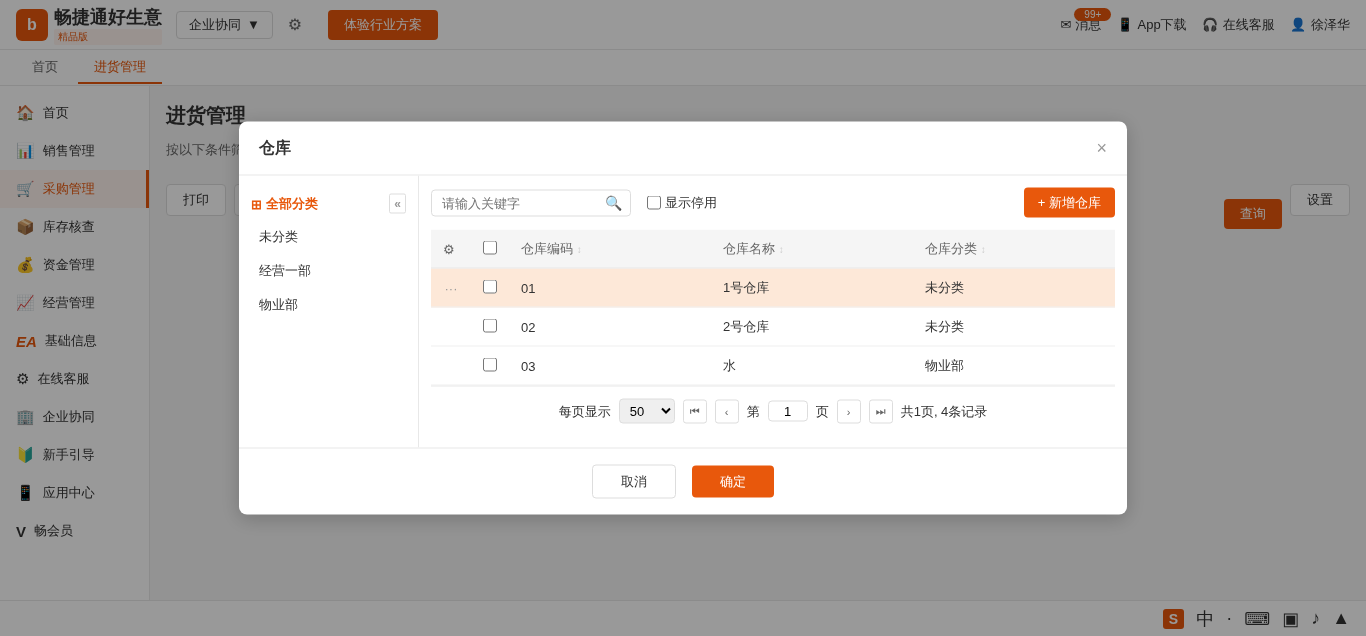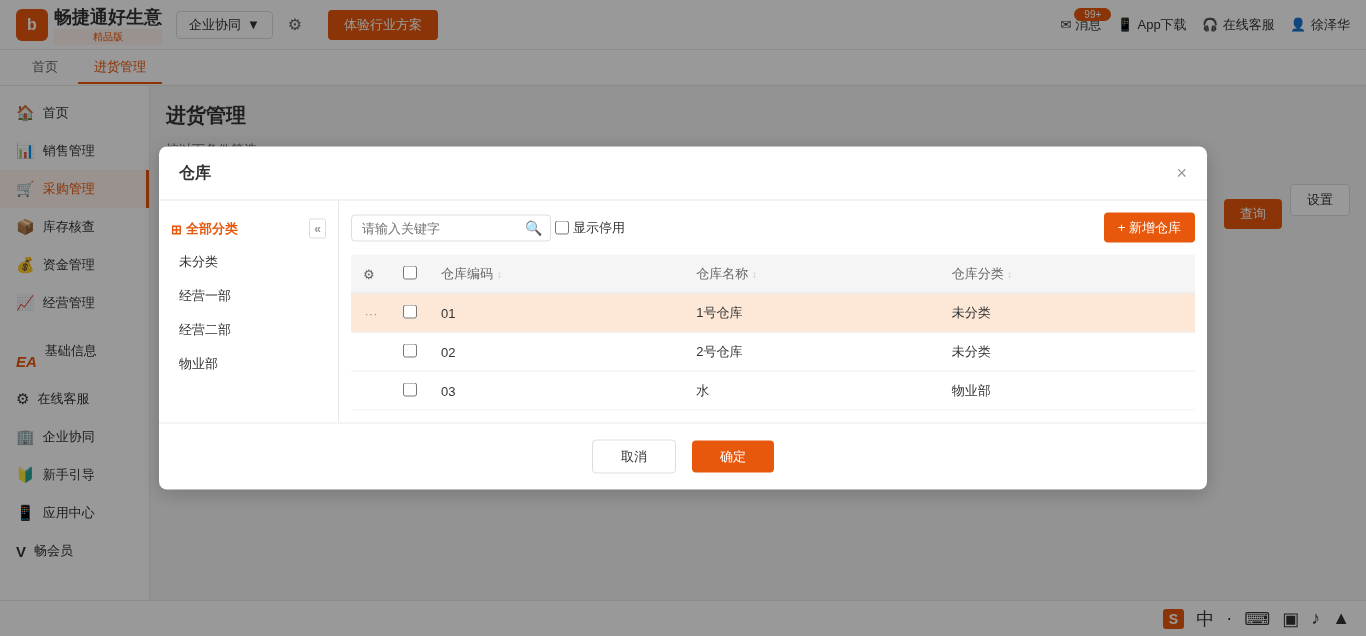--- a/index.html
+++ b/index.html
@@ -22,21 +22,21 @@
       width: 150px;
     }
     .logo-icon {
       width: 32px; height: 32px;
       background: #e8580c;
       border-radius: 6px;
       display: flex; align-items: center; justify-content: center;
       color: #fff; font-weight: bold; font-size: 16px;
       margin-right: 6px;
     }
-    .logo-badge { font-size: 10px; color: #e8580c; background: #fff3ee; padding: 1px 4px; border-radius: 2px; text-align: center; }
+    .logo-badge { font-size: 10px; color: #e8580c; background: #fff3ee; padding: 1px 4px; border-radius: 2px; }
     .store-selector {
       display: flex; align-items: center; gap: 6px;
       padding: 4px 12px; border: 1px solid #ddd; border-radius: 4px;
       margin-left: 10px; cursor: pointer; color: #333; font-size: 13px;
     }
     .trial-btn {
       background: #e8580c; color: #fff; border: none; padding: 6px 16px;
       border-radius: 4px; cursor: pointer; font-size: 13px; margin-left: 19px;
     }
     .header-right {
@@ -89,21 +89,21 @@
     
     .overlay {
       position: fixed; top: 0; left: 0; width: 100%; height: 100%;
       background: rgba(0,0,0,0.4); z-index: 100;
     }
 
     
     .modal {
       position: fixed; top: 50%; left: 50%; transform: translate(-50%, -50%);
       background: #fff; border-radius: 8px; z-index: 200;
-      width: 1048px; max-height: 560px; display: flex; flex-direction: column;
+      width: 888px; max-height: 560px; display: flex; flex-direction: column;
       box-shadow: 0 4px 20px rgba(0,0,0,0.2);
     }
     .modal-header {
       display: flex; align-items: center; justify-content: space-between;
       padding: 16px 20px; border-bottom: 1px solid #e8e8e8;
     }
     .modal-title { font-size: 16px; font-weight: bold; color: #333; }
     .modal-close { cursor: pointer; font-size: 18px; color: #999; }
     .modal-body { display: flex; flex: 1; overflow: hidden; }
 
@@ -115,21 +115,21 @@
       display: flex; align-items: center; justify-content: space-between;
       padding: 6px 12px; font-size: 13px; font-weight: bold; color: #e8580c; cursor: pointer;
     }
     .collapse-btn { cursor: pointer; color: #999; font-size: 12px; border: 1px solid #ddd; padding: 2px 4px; border-radius: 2px; }
     .category-item {
       padding: 8px 20px; font-size: 13px; color: #333; cursor: pointer;
     }
 
     
     .table-panel { flex: 1; display: flex; flex-direction: column; padding: 12px; overflow: hidden; }
-    .table-toolbar { display: flex; align-items: center; gap: 4px; margin-bottom: 12px; }
+    .table-toolbar { display: flex; align-items: center; gap: 16px; margin-bottom: 12px; }
     .search-input {
       border: 1px solid #ddd; border-radius: 4px; padding: 5px 30px 5px 10px;
       font-size: 13px; width: 200px; outline: none; color: #333;
     }
     .search-icon-wrap { position: relative; display: inline-block; }
     .search-icon-inner {
       position: absolute; right: 8px; top: 50%; transform: translateY(-50%);
       color: #999; cursor: pointer; font-size: 14px;
     }
     .show-disabled { display: flex; align-items: center; gap: 4px; font-size: 13px; color: #333; }
@@ -271,21 +271,21 @@
     </div>
     <div class="sidebar-item">
       <span class="sidebar-icon">💰</span>
       <span>资金管理</span>
     </div>
     <div class="sidebar-item">
       <span class="sidebar-icon">📈</span>
       <span>经营管理</span>
     </div>
     <div class="sidebar-item">
-      <span class="sidebar-icon" style="font-weight:bold;color:#e8580c;font-style:italic;margin-top:21px;">EA</span>
+      <span class="sidebar-icon" style="font-weight:bold;color:#e8580c;font-style:italic;">EA</span>
       <span>基础信息</span>
     </div>
     <div class="sidebar-item">
       <span class="sidebar-icon">⚙</span>
       <span>在线客服</span>
     </div>
     <div class="sidebar-item">
       <span class="sidebar-icon">🏢</span>
       <span>企业协同</span>
     </div>
@@ -329,21 +329,20 @@
   <div class="modal-body">
 
     <div class="category-panel">
       <div class="category-header">
         <span style="color:#e8580c;">⊞</span>
         <span style="flex:1;margin-left:4px;">全部分类</span>
         <span class="collapse-btn">«</span>
       </div>
       <div class="category-item">未分类</div>
       <div class="category-item">经营一部</div>
-      <div class="category-item">经营二部</div>
       <div class="category-item">物业部</div>
     </div>
 
     <div class="table-panel">
       <div class="table-toolbar">
         <div class="search-icon-wrap">
           <input class="search-input" type="text" placeholder="请输入关键字" style="">
           <span class="search-icon-inner">🔍</span>
         </div>
         <label class="show-disabled">
@@ -385,20 +384,36 @@
       <td style="text-align:center;color:#999;"></td>
       <td style="text-align:center;"><input type="checkbox" style="width: 14px; height: 14px;"></td>
       <td>03</td>
       <td>水</td>
       <td>物业部</td>
     </tr>
             </tbody>
         </table>
       </div>
 
+      <div class="pagination">
+        <span>每页显示</span>
+        <select class="page-size-select">
+          <option>50</option>
+          <option>20</option>
+          <option>100</option>
+        </select>
+        <div class="page-nav-btn">⏮</div>
+        <div class="page-nav-btn">‹</div>
+        <span>第</span>
+        <input class="page-input" type="text" value="1" style="">
+        <span>页</span>
+        <div class="page-nav-btn">›</div>
+        <div class="page-nav-btn">⏭</div>
+        <span>共1页, 4条记录</span>
+      </div>
     </div>
   </div>
 
   <div class="modal-footer">
     <button class="btn-cancel">取消</button>
     <button class="btn-confirm">确定</button>
   </div>
 </div>
 
 <div class="bottom-bar">

